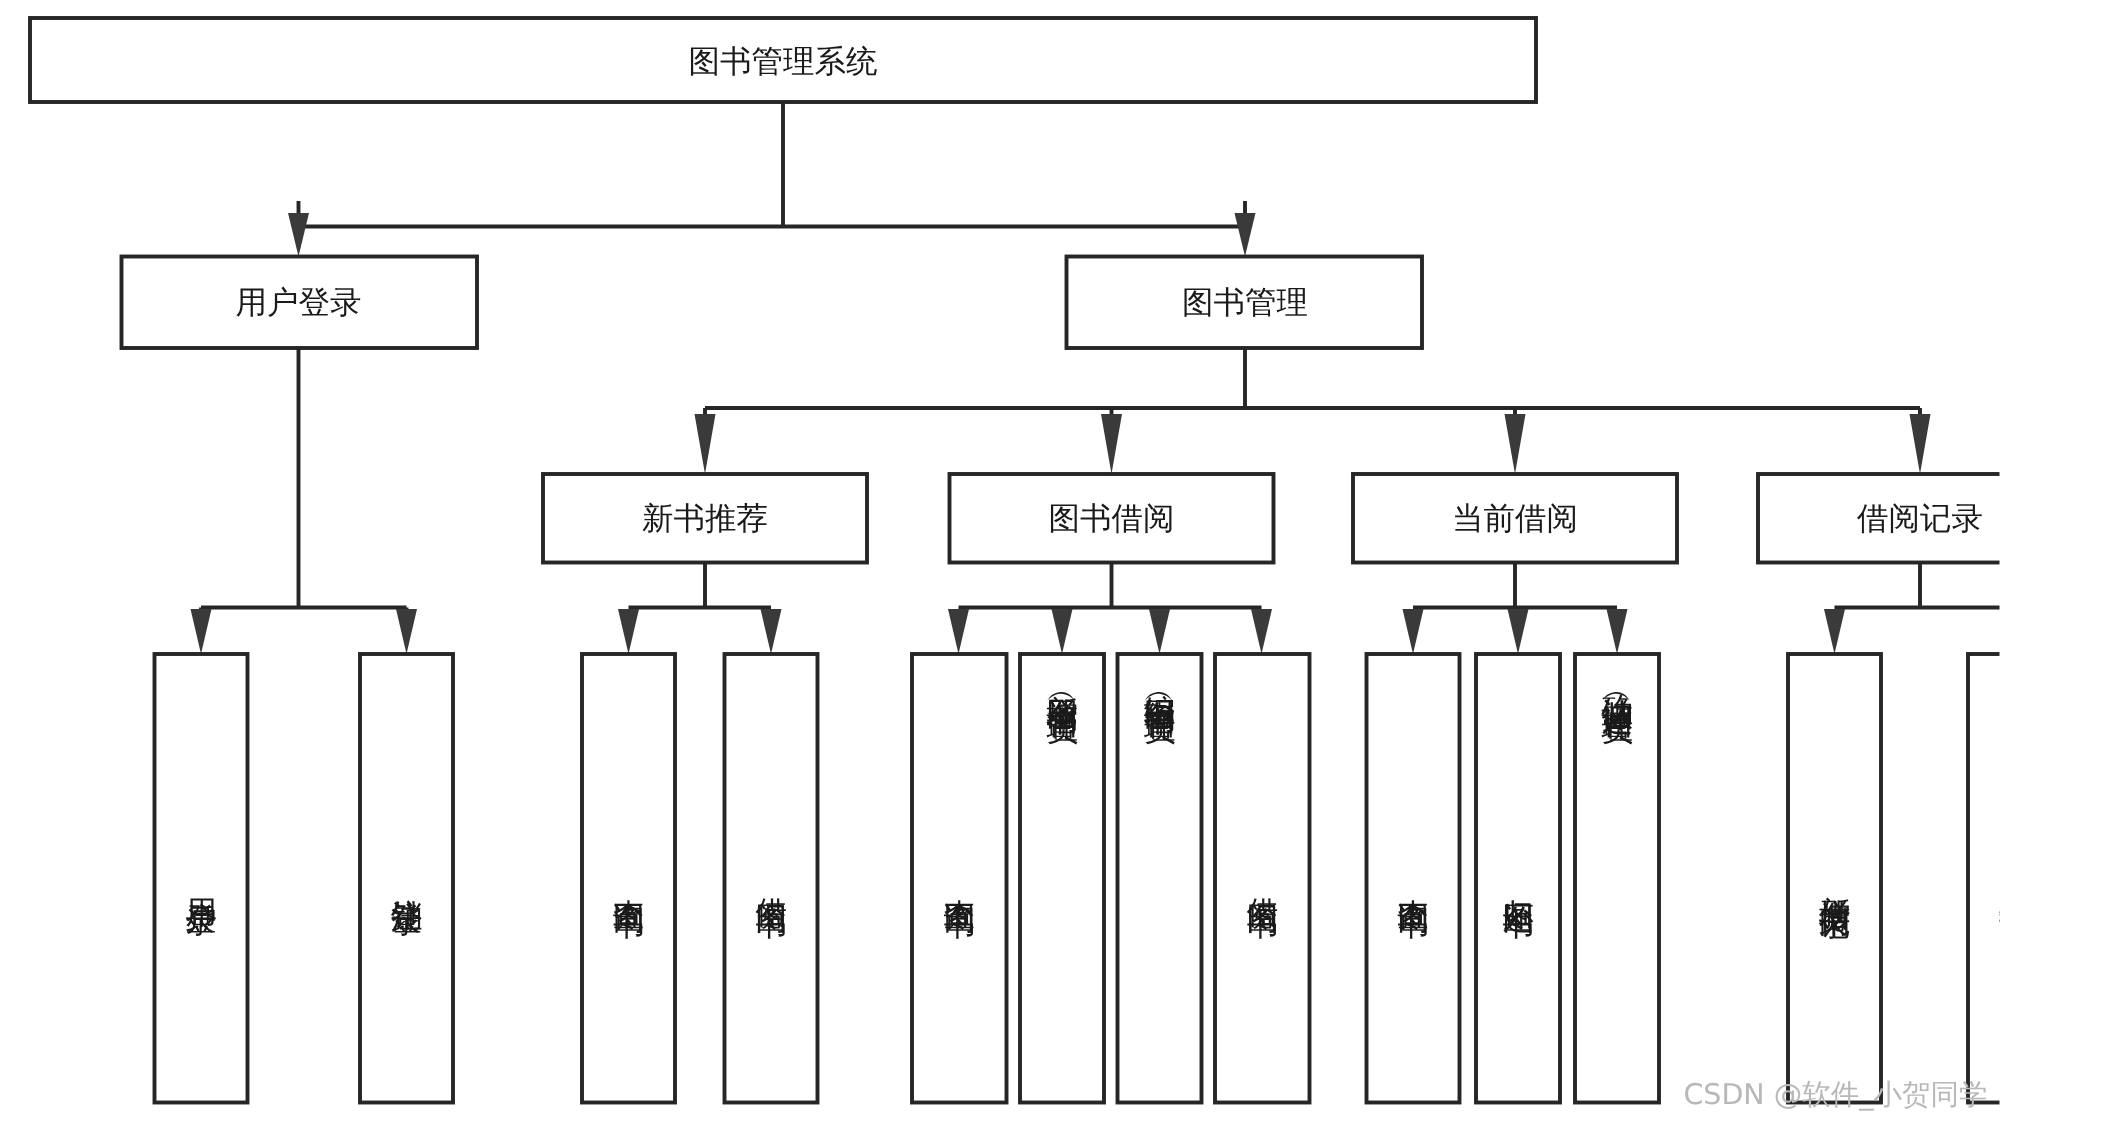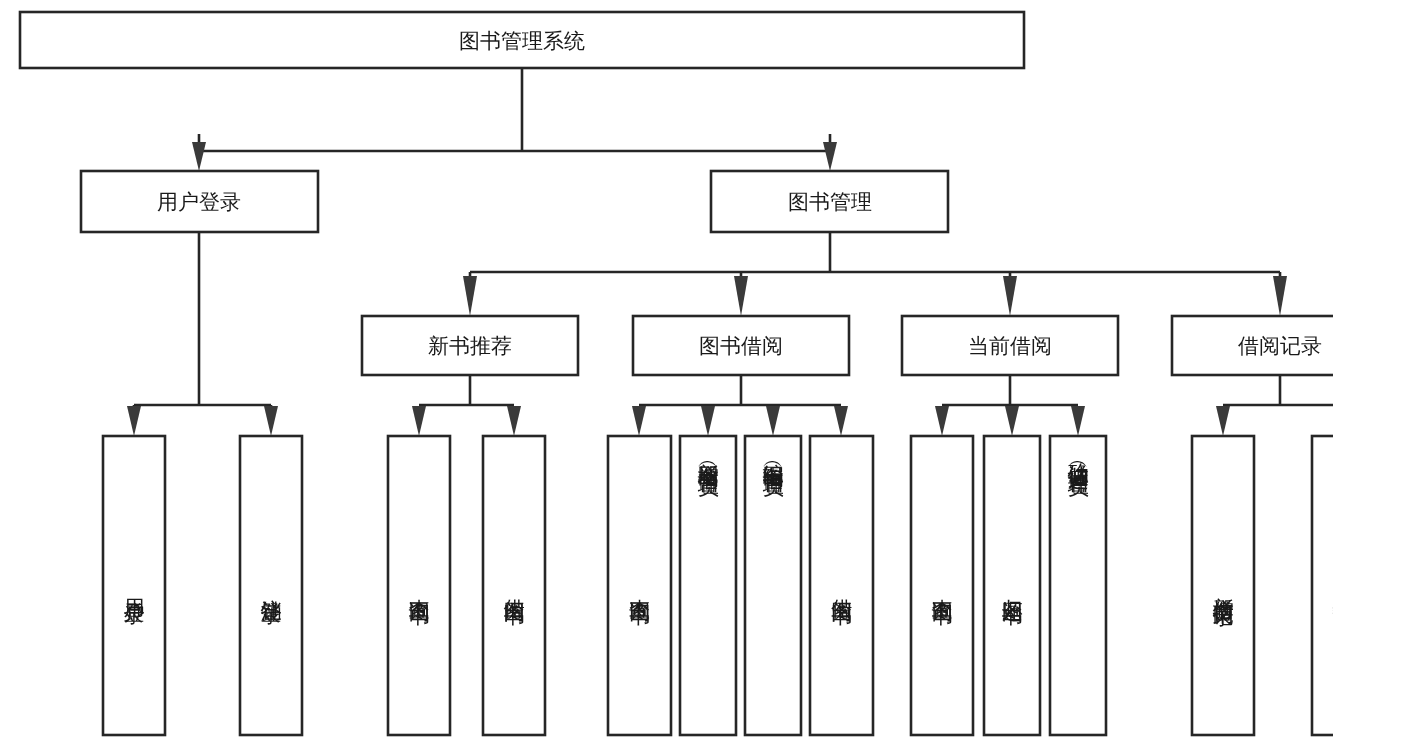--- a/index.html
+++ b/index.html
@@ -201,14 +201,15 @@
   <div class="leaf-text-wrap" style="left:911px; top:436px; width:62px; height:299px;">查询图书</div>
 
   <div class="leaf-text-wrap" style="left:984px; top:436px; width:56px; height:299px;">归还图书</div>
 
   <div class="leaf-text-wrap" style="left:1050px; top:436px; width:56px; height:299px; justify-content:flex-start; padding-top:10px; box-sizing:border-box;">确认归还（管理员）</div>
 
   <div class="leaf-text-wrap" style="left:1192px; top:436px; width:62px; height:299px;">新增借阅记录</div>
 
   <div class="leaf-text-wrap" style="left:1312px; top:436px; width:62px; height:299px;">查询借阅记录</div>
 
+  <div class="watermark">CSDN @软件_小贺同学</div>
 
 </div>
 
 </body></html>

